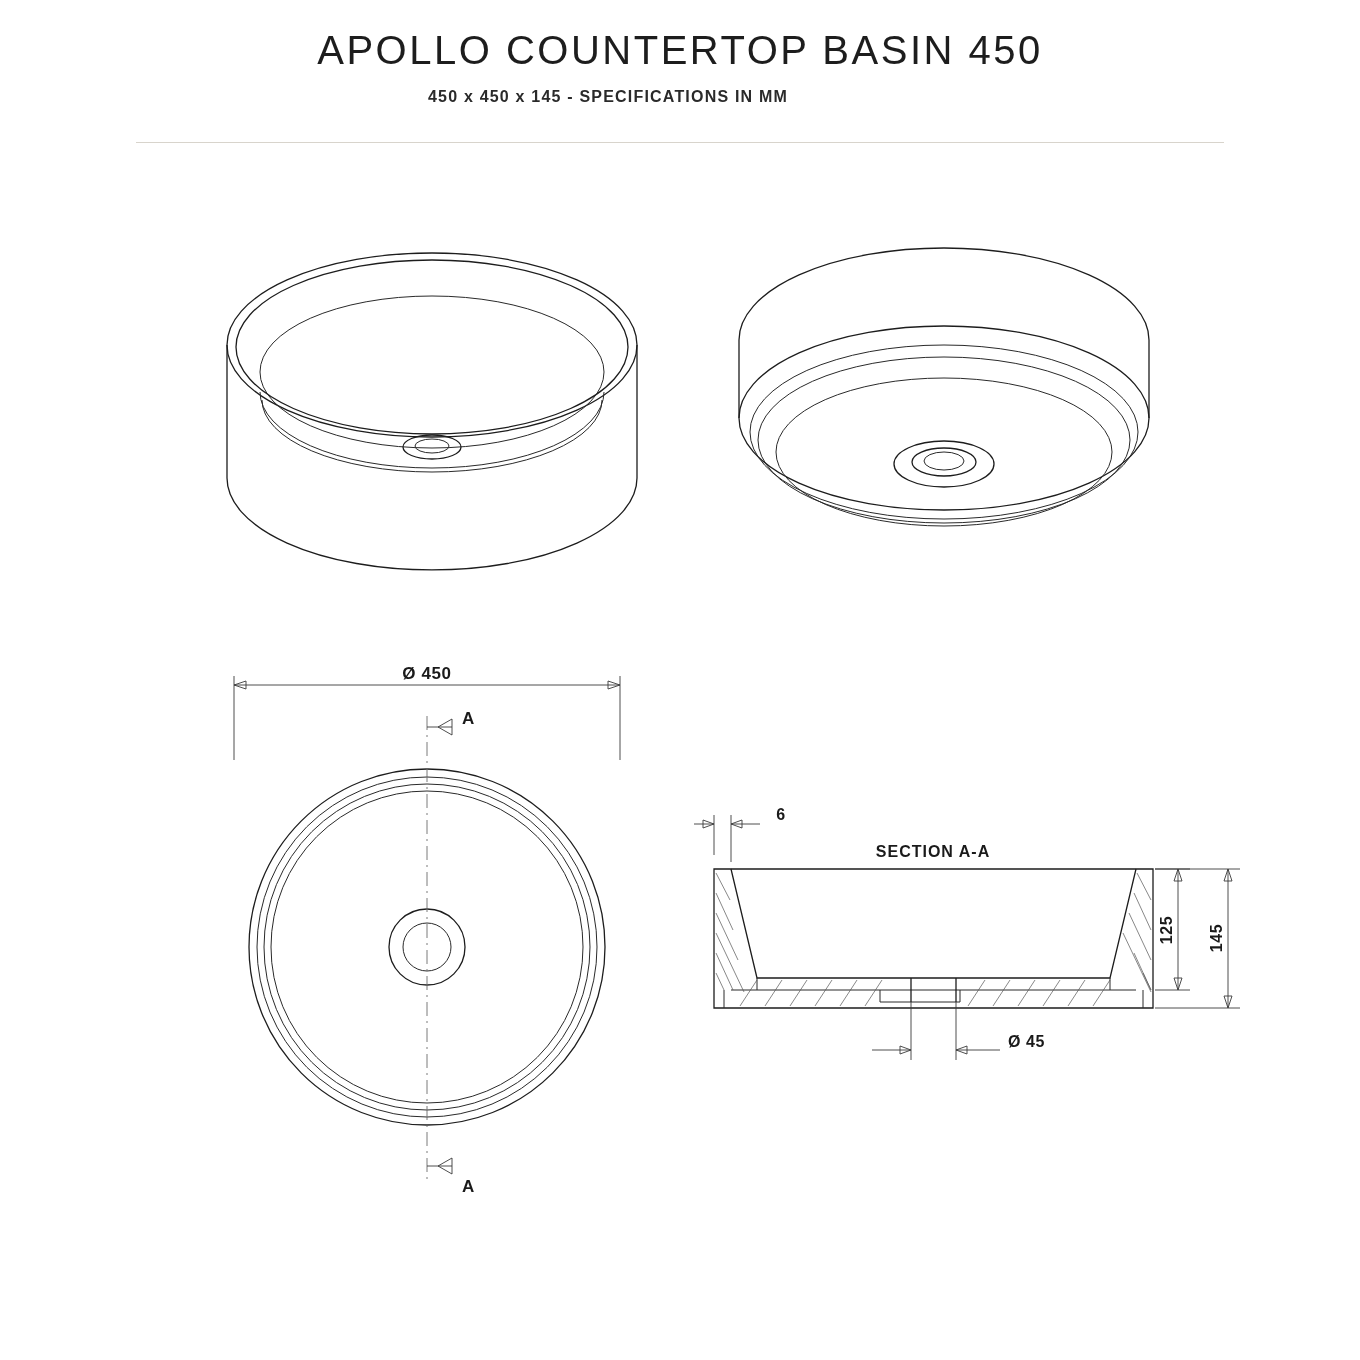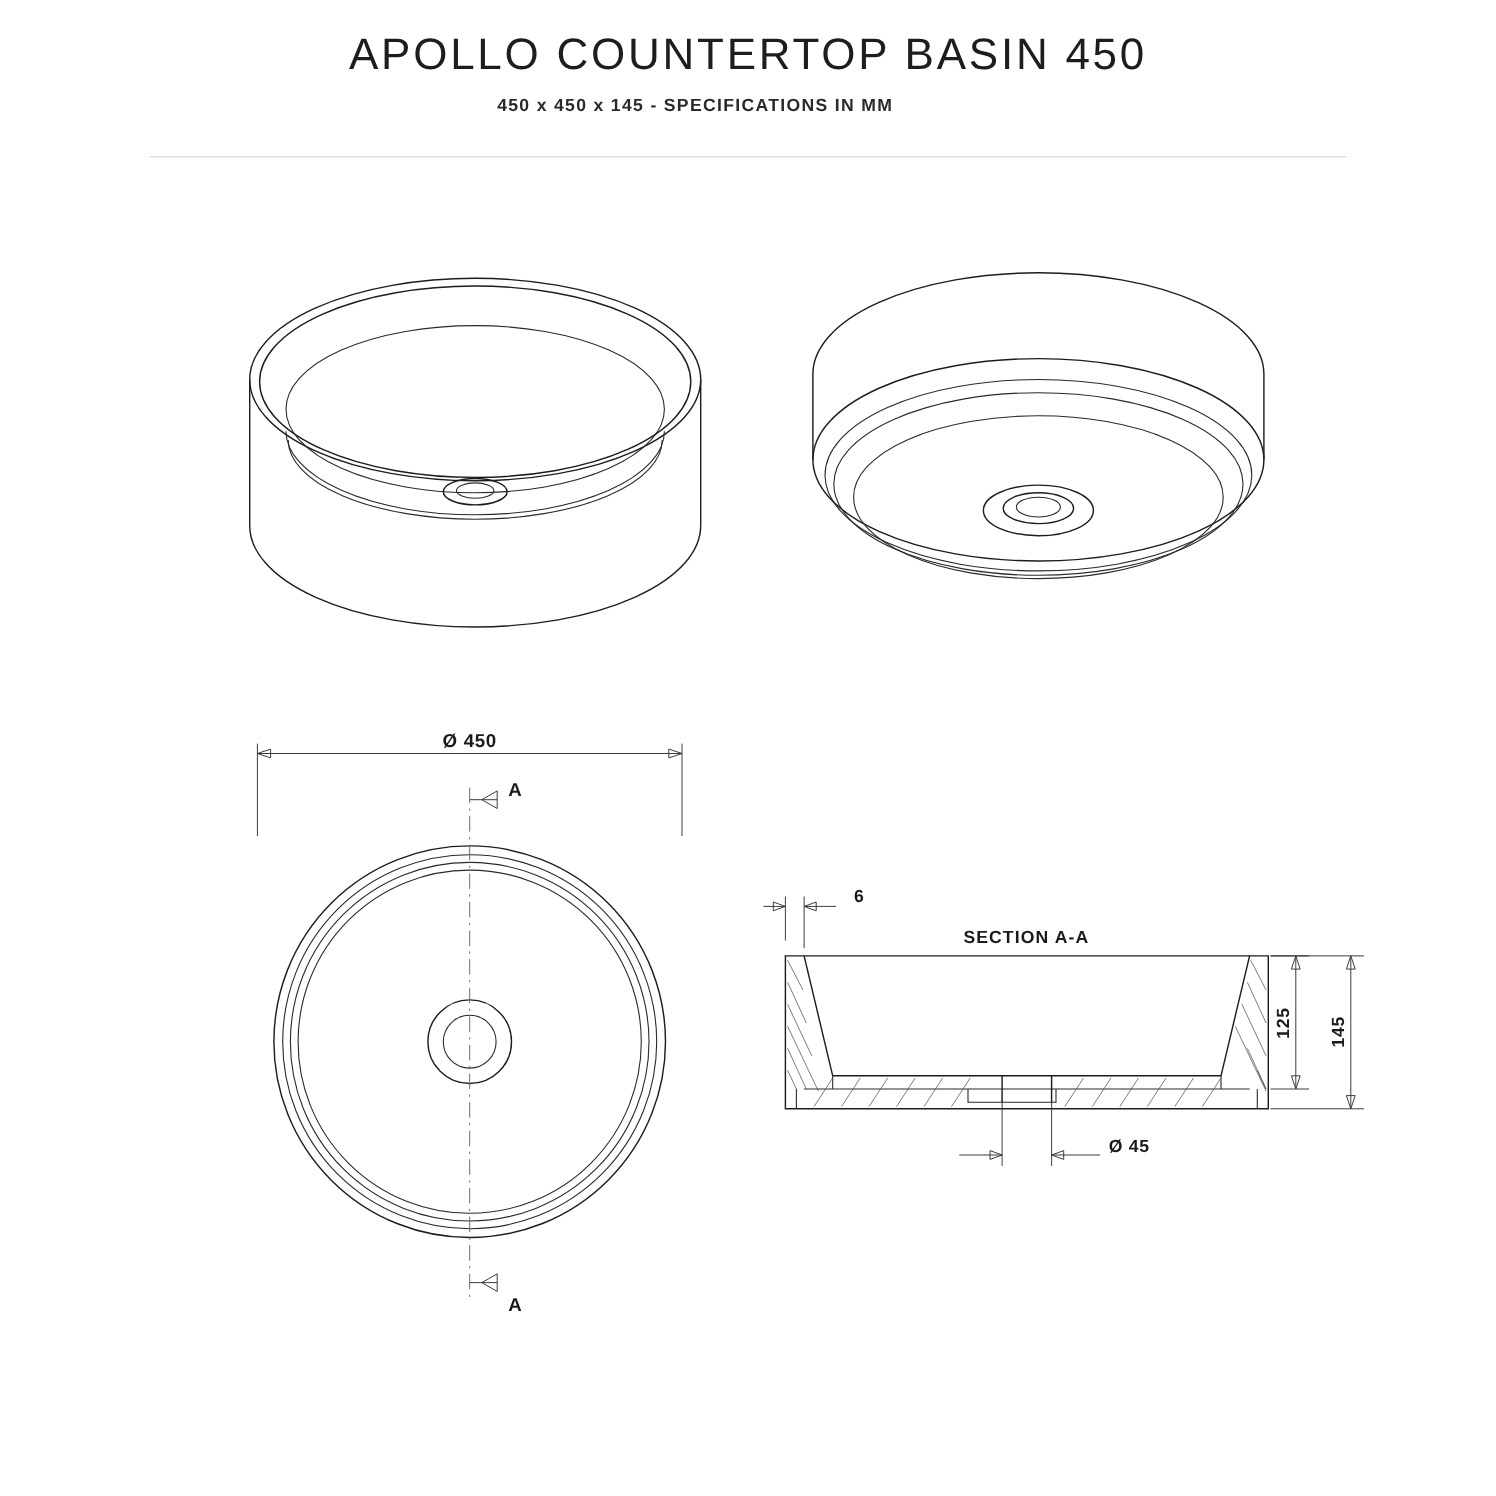--- a/index.html
+++ b/index.html
@@ -33,21 +33,20 @@
   .subtitle {
     position: absolute;
     top: 88px;
     left: 0;
     width: 1216px;
     text-align: center;
     font-size: 16px;
     letter-spacing: 1.2px;
     font-weight: 700;
     color: #2a2a2a;
-    margin-left: 24px;
   }
   .rule {
     position: absolute;
     top: 142px;
     left: 136px;
     width: 1088px;
     height: 1px;
     background: #d8d4cc;
   }
   svg.drawing {

